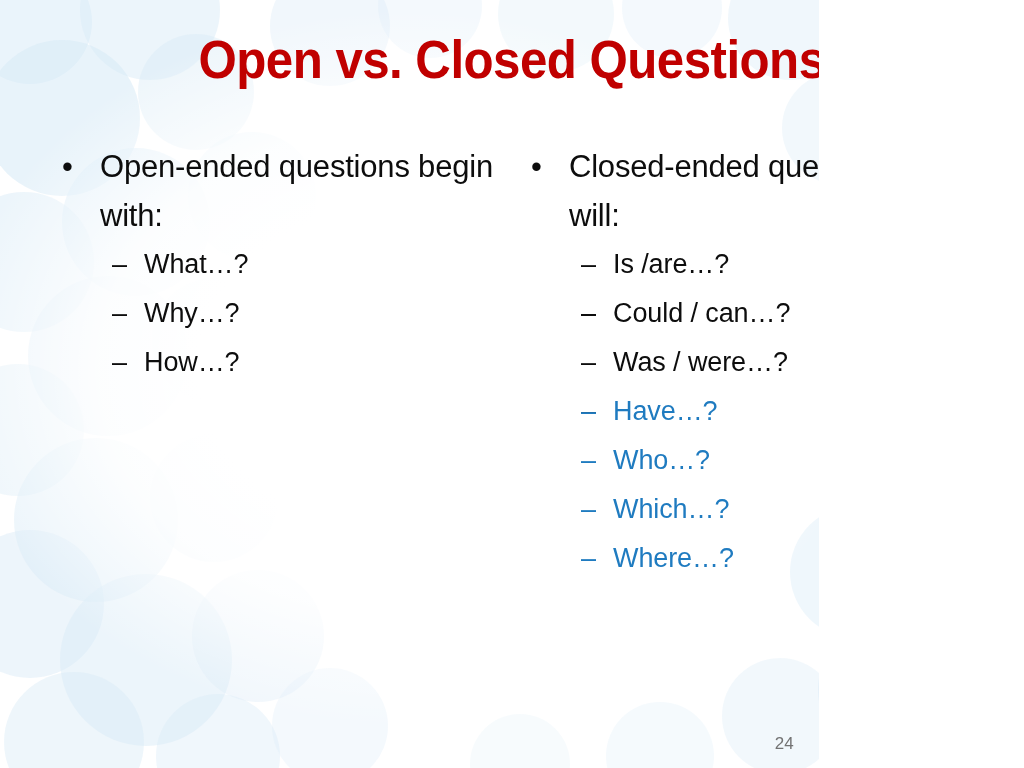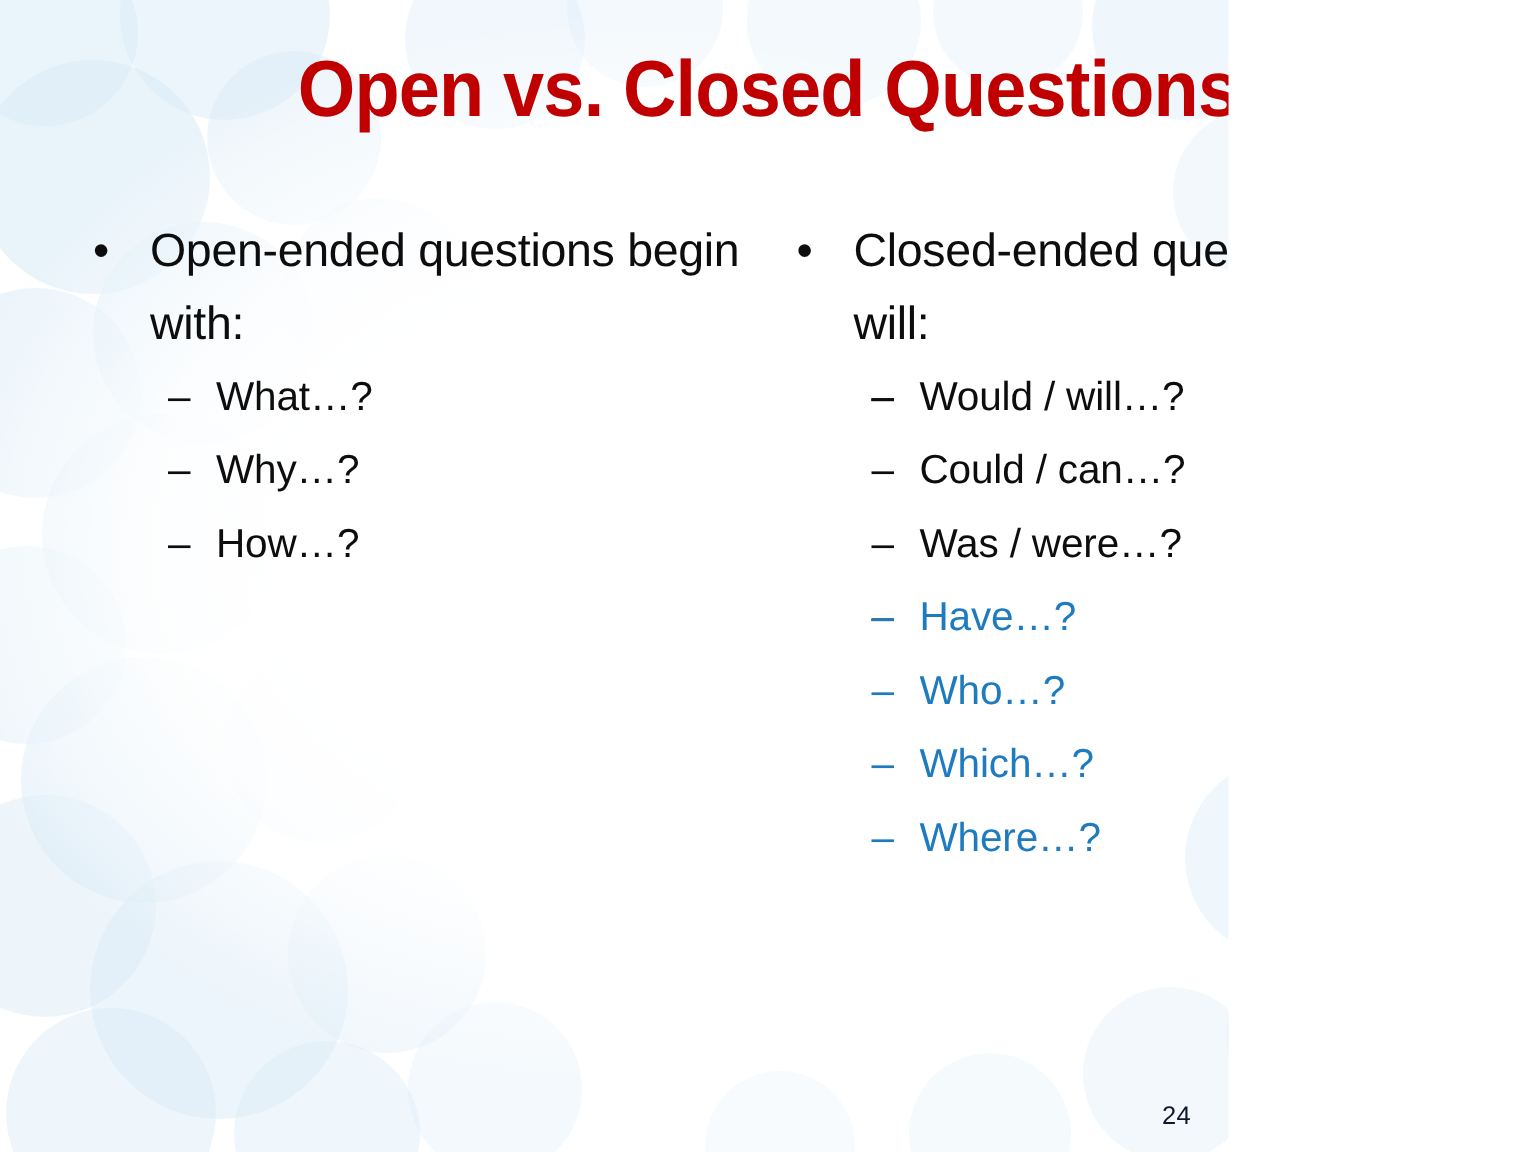--- a/index.html
+++ b/index.html
@@ -116,21 +116,21 @@
   .col-right .sub-item { padding-left: 86px; }
   .col-right .sub-item .dash { left: 54px; }
 
   
   .page-number {
     position: absolute;
     right: 25px;
     bottom: 14px;
     z-index: 3;
     font-size: 17px;
-    color: #0f172a;
+    color: #737373;
     letter-spacing: 0.2px;
   }
 </style>
 </head>
 <body>
 
 <div class="slide">
 
   <div class="bg-layer">
     <svg id="bg-svg" viewBox="0 0 1024 768" xmlns="http://www.w3.org/2000/svg" aria-hidden="true">
@@ -192,23 +192,23 @@
           <li class="sub-item"><span class="dash">–</span><span>How…?</span></li>
         </ul>
     </div>
 
     <div class="column col-right">
       <div class="lead">
         <span class="bullet-dot">•</span>
         <span class="lead-text">Closed-ended questions begin will:</span>
       </div>
       <ul class="sub-list">
+          <li class="sub-item"><span class="dash">–</span><span>Is /are…?</span></li>
           <li class="sub-item"><span class="dash">–</span></li>
           <li class="sub-item"><span class="dash">–</span></li>
-          <li class="sub-item"><span class="dash">–</span><span>Would / will…?</span></li>
           <li class="sub-item"><span class="dash">–</span><span>Could / can…?</span></li>
           <li class="sub-item"><span class="dash">–</span><span>Was / were…?</span></li>
           <li class="sub-item"><span class="dash">–</span></li>
           <li class="sub-item hl"><span class="dash">–</span><span>Have…?</span></li>
           <li class="sub-item hl"><span class="dash">–</span><span>Who…?</span></li>
           <li class="sub-item hl"><span class="dash">–</span><span>Which…?</span></li>
           <li class="sub-item hl"><span class="dash">–</span><span>Where…?</span></li>
         </ul>
     </div>
 

